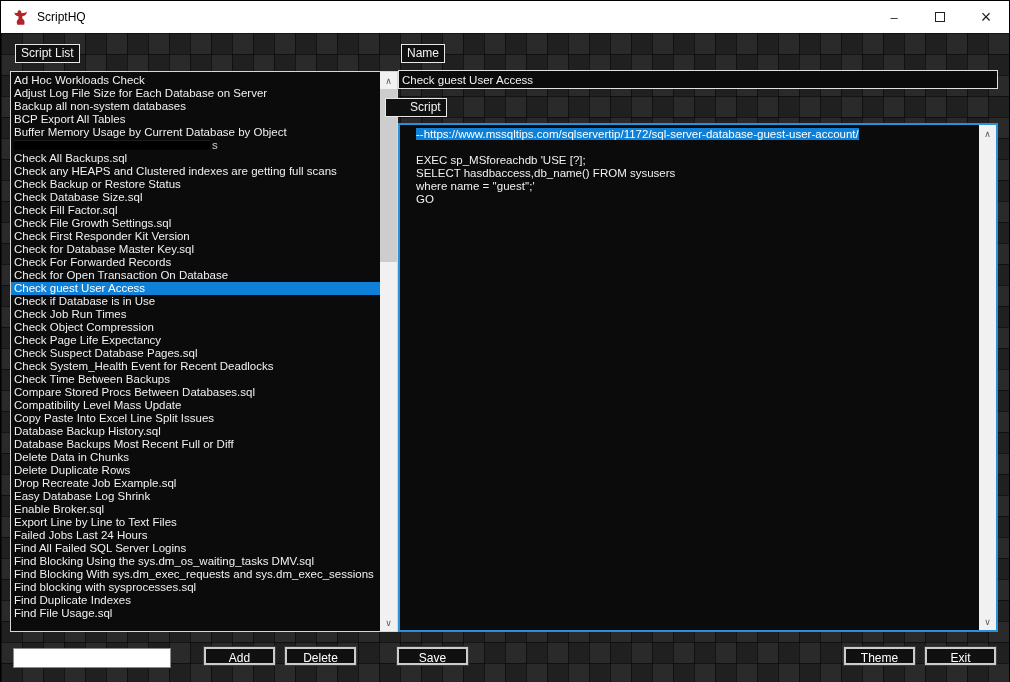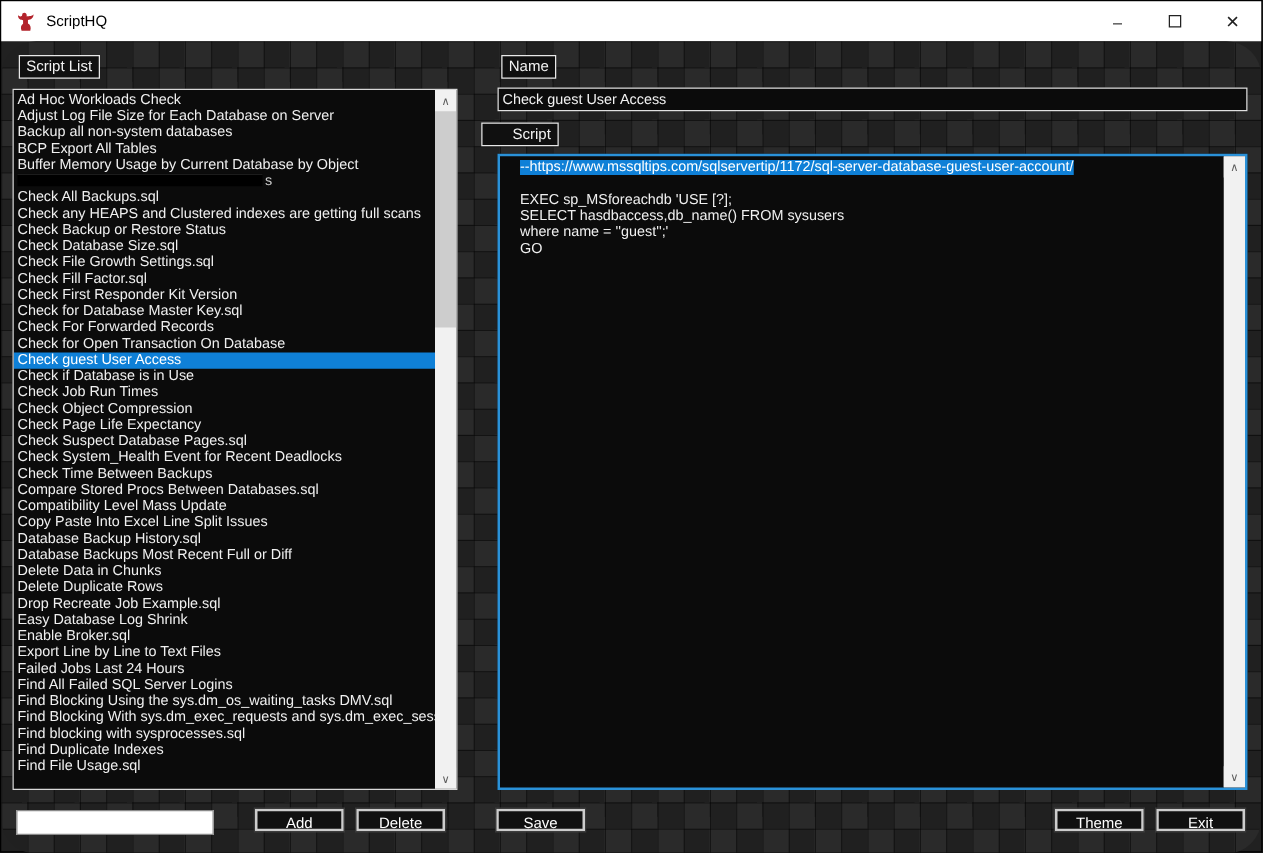--- a/index.html
+++ b/index.html
@@ -19,27 +19,26 @@
 
   
   .body-area {
     position:absolute; left:0; top:32px; width:100%; height:650px;
     background-color:#222222;
     background-image:
       linear-gradient(rgba(0,0,0,0.5) 1px, transparent 1px),
       linear-gradient(90deg, rgba(0,0,0,0.5) 1px, transparent 1px),
       repeating-conic-gradient(rgba(255,255,255,0.035) 0% 25%, rgba(0,0,0,0.07) 0% 50%);
     background-size:21px 21px, 21px 21px, 42px 42px;
-    border-radius:28px;
   }
 
   .group-label { position:absolute; display:inline-block; padding:1px 5px 2px 5px; border:1px solid #e8e8e8; background:#101010; color:#f2f2f2; font-size:12px; }
 
   
-  .listbox { position:absolute; left:9px; top:38px; width:356px; height:561px; background:#0b0b0b; border:1px solid #d8d8d8; overflow:hidden; }
+  .listbox { position:absolute; left:9px; top:38px; width:388px; height:561px; background:#0b0b0b; border:1px solid #d8d8d8; overflow:hidden; }
   .list-inner { position:absolute; left:0; top:0; right:17px; bottom:0; padding-top:2px; overflow:hidden; }
   .list-item { height:13px; line-height:13px; font-size:11.5px; color:#f0f0f0; padding-left:3px; white-space:nowrap; overflow:hidden; cursor:default; }
   .list-item.selected { background:#0f80d7; color:#ffffff; }
   .redact-bar { display:inline-block; vertical-align:middle; width:196px; height:10px; background:#000; border-top:1px solid #1c1c1c; margin-top:-2px; }
   .redact-tail { color:#cfcfcf; font-size:11.5px; padding-left:2px; }
 
   
   .vscroll { position:absolute; right:0; top:0; width:17px; height:100%; background:#f1f1f1; }
   .scroll-arrow { position:absolute; left:0; width:17px; height:17px; background:#f1f1f1; color:#5a5a5a; font-size:9px; display:flex; align-items:center; justify-content:center; cursor:pointer; }
   .scroll-arrow.up { top:0; }
@@ -89,22 +88,22 @@
           <div class="list-item">Ad Hoc Workloads Check</div>
           <div class="list-item">Adjust Log File Size for Each Database on Server</div>
           <div class="list-item">Backup all non-system databases</div>
           <div class="list-item">BCP Export All Tables</div>
           <div class="list-item">Buffer Memory Usage by Current Database by Object</div>
           <div class="list-item"><span class="redact-bar"></span><span class="redact-tail">s</span></div>
           <div class="list-item">Check All Backups.sql</div>
           <div class="list-item">Check any HEAPS and Clustered indexes are getting full scans</div>
           <div class="list-item">Check Backup or Restore Status</div>
           <div class="list-item">Check Database Size.sql</div>
+          <div class="list-item">Check Fill Factor.sql</div>
           <div class="list-item">Check File Growth Settings.sql</div>
-          <div class="list-item">Check Fill Factor.sql</div>
           <div class="list-item">Check First Responder Kit Version</div>
           <div class="list-item">Check for Database Master Key.sql</div>
           <div class="list-item">Check For Forwarded Records</div>
           <div class="list-item">Check for Open Transaction On Database</div>
           <div class="list-item selected">Check guest User Access</div>
           <div class="list-item">Check if Database is in Use</div>
           <div class="list-item">Check Job Run Times</div>
           <div class="list-item">Check Object Compression</div>
           <div class="list-item">Check Page Life Expectancy</div>
           <div class="list-item">Check Suspect Database Pages.sql</div>

